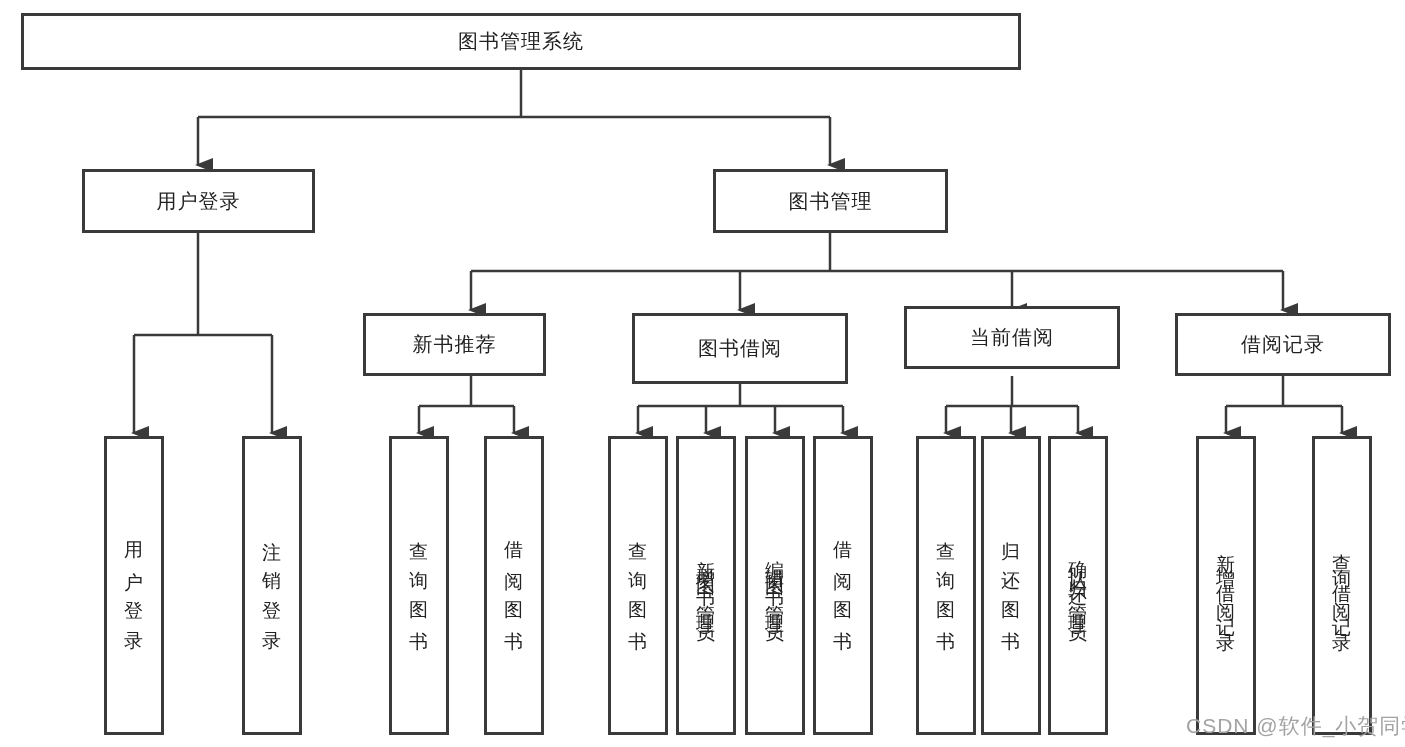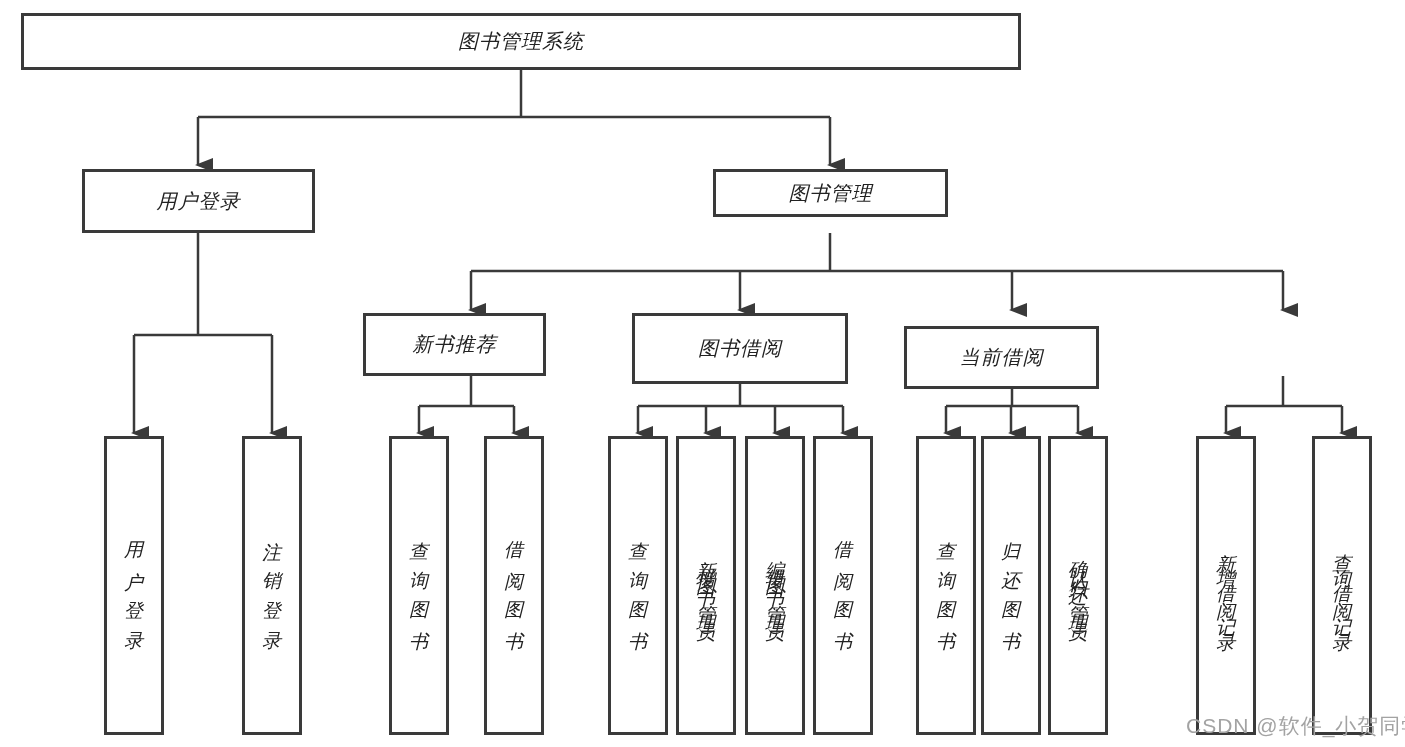--- a/index.html
+++ b/index.html
@@ -10,21 +10,21 @@
     font-family:"Liberation Sans","DejaVu Sans",sans-serif;
     overflow:hidden;
   }
   #connectors{position:absolute;left:0;top:0;z-index:1;}
   #connectors line{stroke:var(--line,#3a3a3a);stroke-width:2.5;}
   .node{
     position:absolute;z-index:2;
     box-sizing:border-box;
     background:#ffffff;
     border:3px solid var(--line,#3a3a3a);
-    display:flex;align-items:center;justify-content:center;font-style:italic;
+    display:flex;align-items:center;justify-content:center;
   }
   .h-label{
     color:var(--txt,#222222);
     font-size:20px;
     letter-spacing:1px;
     white-space:nowrap;
   }
   .leaf{width:60px;height:299px;}
   .v-label{
     writing-mode:vertical-rl;
@@ -96,32 +96,35 @@
     <line x1="1342" y1="406" x2="1342" y2="433" marker-end="url(#arrow)"></line>
   </svg>
 
   <div class="node" style="left:21px;top:13px;width:1000px;height:57px">
     <span class="h-label">图书管理系统</span>
   </div>
 
   <div class="node" style="left:82px;top:169px;width:233px;height:64px">
     <span class="h-label">用户登录</span>
   </div>
-  <div class="node" style="left:713px;top:169px;width:235px;height:48px">
+  <div class="node" style="left:713px;top:169px;width:235px;height:64px">
     <span class="h-label">图书管理</span>
   </div>
 
   <div class="node" style="left:363px;top:313px;width:183px;height:63px">
     <span class="h-label">新书推荐</span>
   </div>
   <div class="node" style="left:632px;top:313px;width:216px;height:71px">
     <span class="h-label">图书借阅</span>
   </div>
-  <div class="node" style="left:904px;top:326px;width:195px;height:63px">
+  <div class="node" style="left:904px;top:306px;width:216px;height:63px">
     <span class="h-label">当前借阅</span>
+  </div>
+  <div class="node" style="left:1175px;top:313px;width:216px;height:63px">
+    <span class="h-label">借阅记录</span>
   </div>
 
   <div class="node leaf" style="left:104px;top:436px">
     <span class="v-label leaf-label" style="letter-spacing: 30px;">用户登录</span>
   </div>
   <div class="node leaf" style="left:242px;top:436px">
     <span class="v-label leaf-label" style="letter-spacing: 30px;">注销登录</span>
   </div>
   <div class="node leaf" style="left:389px;top:436px">
     <span class="v-label leaf-label" style="letter-spacing: 30px;">查询图书</span>

